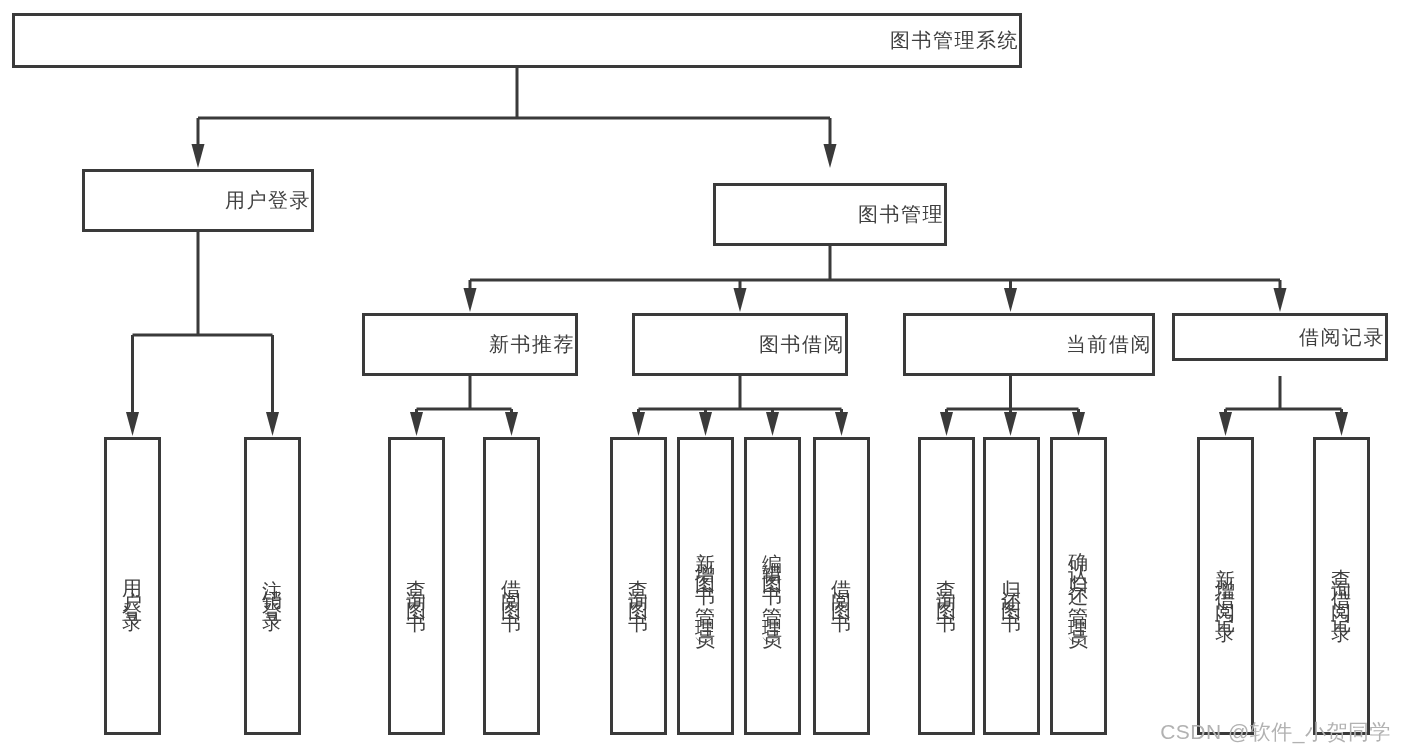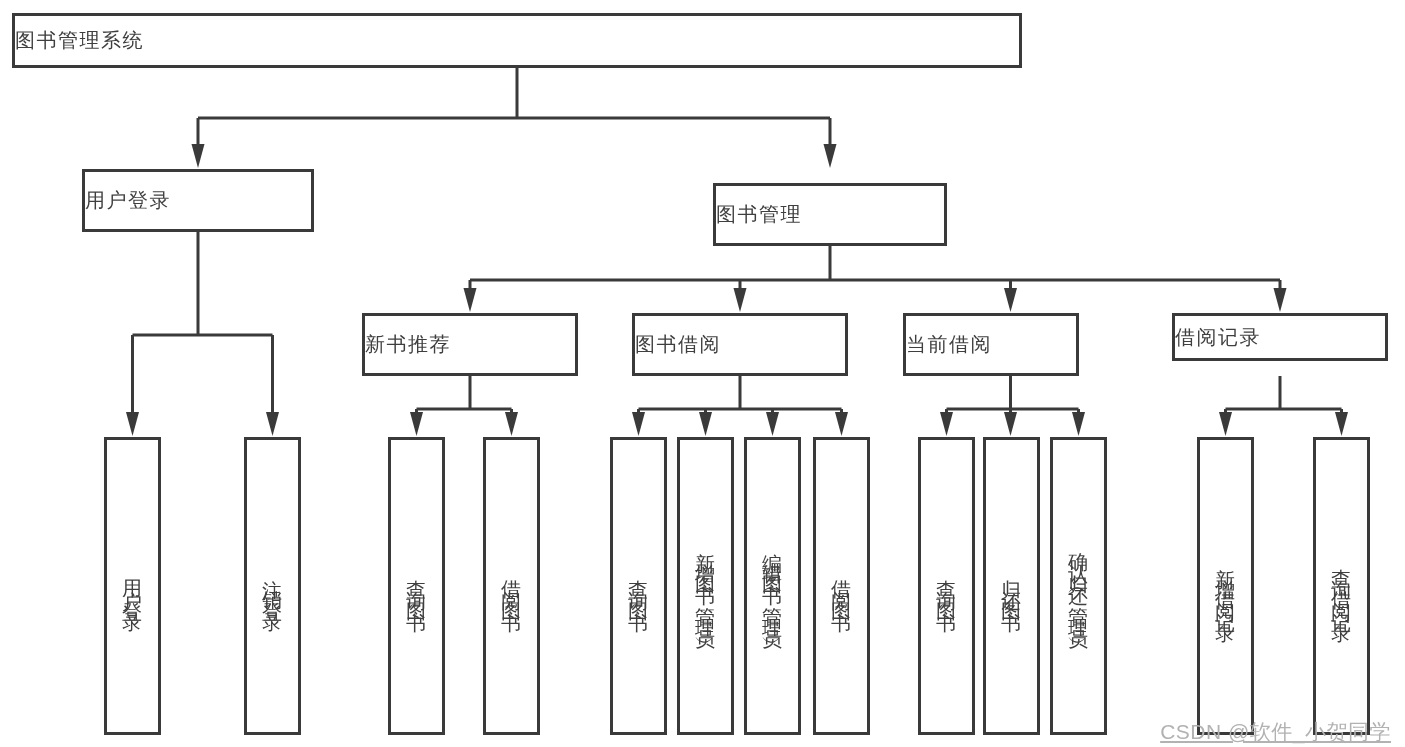--- a/index.html
+++ b/index.html
@@ -16,21 +16,21 @@
     position: absolute;
     left: 0; top: 0;
     width: 1405px; height: 747px;
   }
   .hnode {
     position: absolute;
     border: 3px solid var(--line, #3a3a3a);
     background: var(--background, #ffffff);
     display: flex;
     align-items: center;
-    justify-content: flex-start;
+    justify-content: flex-end;
   }
   .hnode span {
     font-size: 20px;
     letter-spacing: 1.5px;
     color: var(--text, #3f3f3f);
     white-space: nowrap;
   }
   .vnode {
     position: absolute;
     width: 57px;
@@ -50,21 +50,20 @@
     color: var(--text, #3f3f3f);
   }
   .watermark {
     position: absolute;
     right: 14px;
     bottom: 1px;
     font-size: 21px;
     letter-spacing: 0.5px;
     color: var(--watermark, #b2b2b2);
     white-space: nowrap;
-    text-decoration: underline;
   }
 </style>
 </head>
 <body>
 
 <div class="canvas">
 
   <svg class="connectors" viewBox="0 0 1405 747" xmlns="http://www.w3.org/2000/svg">
     <g style="stroke: var(--line, #3a3a3a); stroke-width: 3; fill: none;">
       <path d="M517 68 V118 M198 118 H830 M198 118 V147 M830 118 V147"></path>
@@ -108,21 +107,21 @@
   <div class="hnode" style="left:713px; top:183px; width:234px; height:63px;">
     <span>图书管理</span>
   </div>
 
   <div class="hnode" style="left:362px; top:313px; width:216px; height:63px;">
     <span>新书推荐</span>
   </div>
   <div class="hnode" style="left:632px; top:313px; width:216px; height:63px;">
     <span>图书借阅</span>
   </div>
-  <div class="hnode" style="left:903px; top:313px; width:176px; height:63px;">
+  <div class="hnode" style="left:903px; top:313px; width:252px; height:63px;">
     <span>当前借阅</span>
   </div>
   <div class="hnode" style="left:1172px; top:313px; width:216px; height:48px;">
     <span>借阅记录</span>
   </div>
 
   <div class="vnode" style="left:104px;">
     <span>用户登录</span>
   </div>
   <div class="vnode" style="left:244px;">

